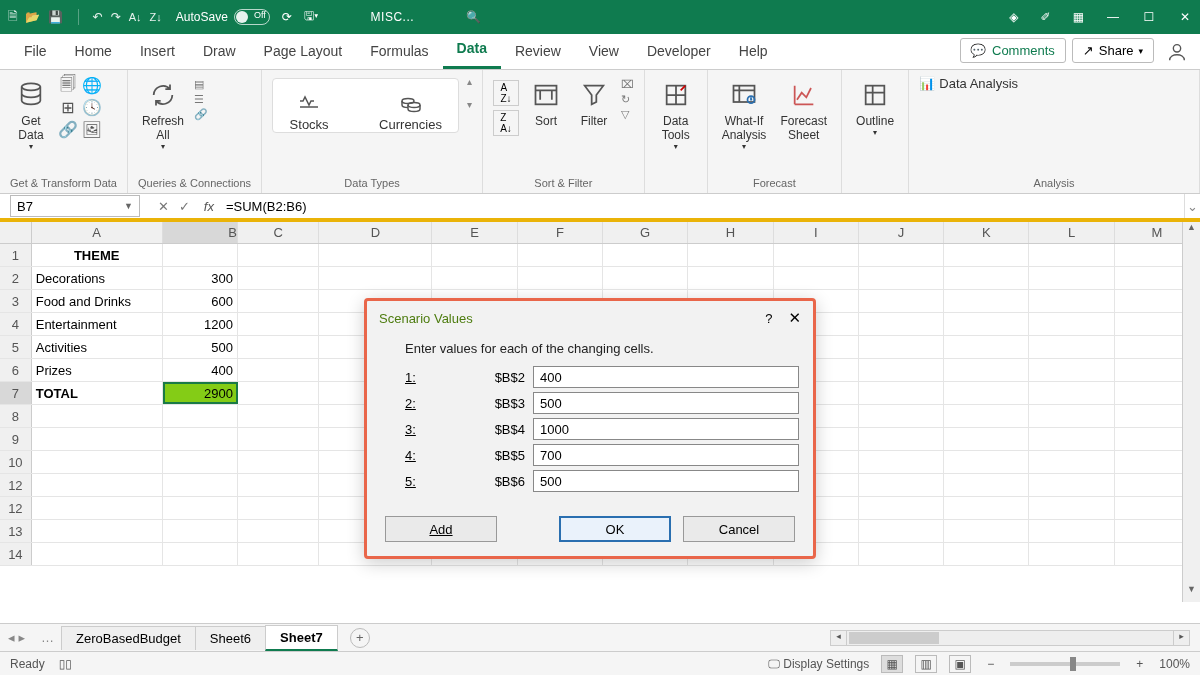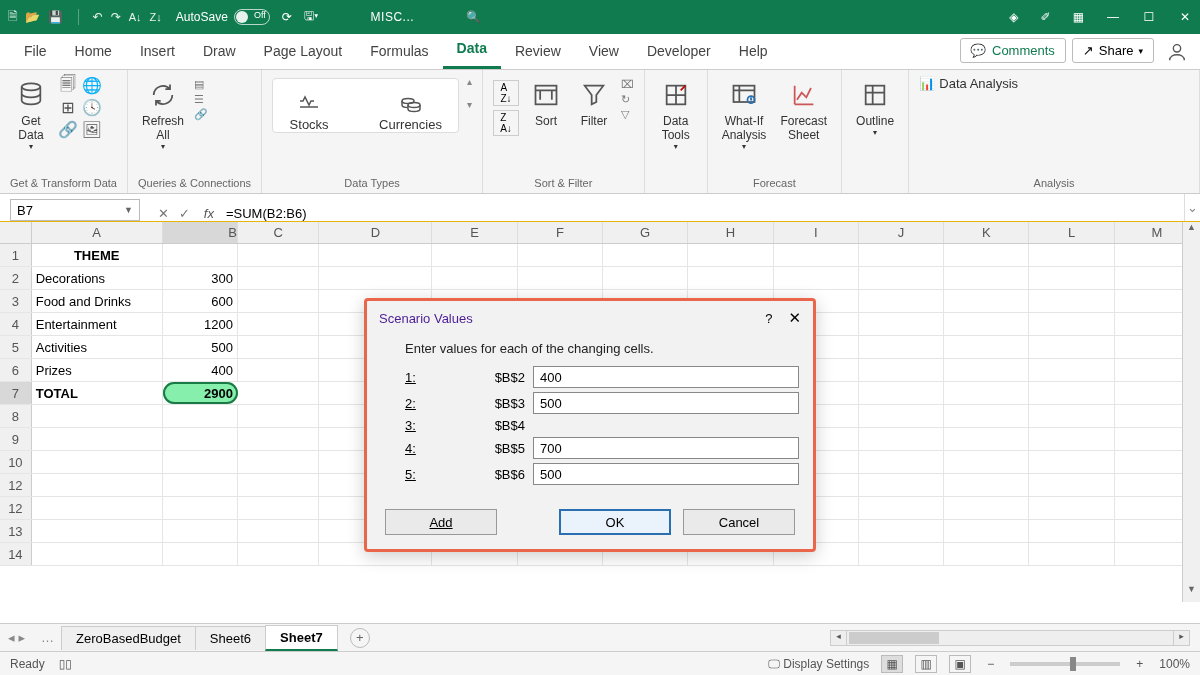--- a/index.html
+++ b/index.html
@@ -40,21 +40,21 @@
 .smallgrid span { width:20px; height:18px; display:inline-flex; align-items:center; justify-content:center; color:#555; cursor:pointer;}
 .dtgroup { display:flex; gap:50px; padding:10px 16px 0; background:#fff; border:1px solid #ddd; border-radius:4px; margin-top:2px;}
 .dtitem { display:flex; flex-direction:column; align-items:center; font-size:13px; color:#333; cursor:pointer;}
 .dtitem .dic { width:40px; height:28px; display:flex; align-items:center; justify-content:center; color:#666;}
 .sortcol { display:flex; flex-direction:column; gap:4px; padding-top:4px;}
 .sortcol span { width:26px; height:26px; border:1px solid #ccc; display:inline-flex; align-items:center; justify-content:center; font-size:10px; cursor:pointer;}
 .side { display:flex; flex-direction:column; gap:2px; font-size:11px; color:#777; padding-top:2px;}
 .rrow { display:flex; align-items:center; gap:4px; cursor:pointer;}
 
 
-.fbar { height:28px; border-bottom:1px solid #eab308; display:flex; align-items:flex-end; font-size:13px;}
+.fbar { height:28px; border-bottom:4px solid #eab308; display:flex; align-items:center; font-size:13px;}
 .namebox { width:130px; height:22px; border:1px solid #bbb; margin:0 10px; padding:0 6px; display:flex; align-items:center; justify-content:space-between; background:#fff;}
 .namebox .dd { font-size:9px; color:#666;}
 .fbar .fbtns { display:flex; gap:10px; color:#777; padding:0 8px;}
 .fbar .fx { font-style:italic; color:#555; padding:0 6px;}
 .fbar .formula { flex:1; padding:0 6px;}
 .fbar .dd2 { width:16px; text-align:center; color:#888; border-left:1px solid #ddd; height:100%; display:flex; align-items:center; justify-content:center;}
 
 
 .grid { position:relative; height:380px; overflow:hidden; }
 .colheads { display:flex; height:22px; border-bottom:1px solid #ccc; }
@@ -64,28 +64,28 @@
 .row { display:flex; height:23px; border-bottom:1px solid #e5e5e5;}
 .rh { width:32px; background:#f0f0f0; border-right:1px solid #ccc; text-align:center; font-size:13px; color:#555; line-height:23px; cursor:pointer;}
 .cell { border-right:1px solid #e5e5e5; font-size:13px; padding:0 4px; line-height:23px; cursor:cell;}
 .c-a { width:132px; } .c-b { width:76px; text-align:right;} .c-c { width:82px;}
 .c-d { width:114px;} .c-e { width:86px;} .c-f { width:86px;} .c-g { width:86px;}
 .c-h { width:86px;} .c-i { width:86px;} .c-j { width:86px;} .c-k { width:86px;}
 .c-l { width:86px;} .c-m { width:86px;}
 .grid .vscroll { position:absolute; right:0; top:0; width:18px; height:100%; background:#f0f0f0; border-left:1px solid #ccc; }
 .grid .vscroll .up, .grid .vscroll .dn { height:18px; text-align:center; font-size:9px; color:#666; cursor:pointer;}
 .rh.sel, .ch.sel { background:#d8d8d8; }
-.cell.selected { outline:2px solid #1a7a46; outline-offset:-2px; background:#86efac; font-weight:700;border-radius:11px;}
+.cell.selected { outline:2px solid #1a7a46; outline-offset:-2px; background:#84cc16; font-weight:400;}
 .cell.bold { font-weight:700; }
 .cell.center { text-align:center; }
 
 
 .dialog { position:absolute; left:364px; top:298px; width:452px; background:#f2f2f2; border:3px solid #e9664a; border-radius:4px; box-shadow:0 4px 18px rgba(0,0,0,.2); font-size:13px;}
 .dialog .dtitle { display:flex; align-items:center; padding:8px 12px; }
-.dialog .dtitle .t { flex:1; color:#4c1d95;}
+.dialog .dtitle .t { flex:1; color:#4d7c0f;}
 .dialog .dtitle .h { margin-right:16px; cursor:pointer;}
 .dialog .dtitle .x { cursor:pointer; font-size:15px;}
 .dialog .dbody { padding:6px 14px 10px;margin-left:24px;}
 .dialog .msg { margin-bottom:10px; color:#222;}
 .dialog .drow { display:flex; align-items:center; margin:4px 0;}
 .dialog .drow .n { width:18px; text-decoration:underline;}
 .dialog .drow .ref { width:110px; text-align:right; padding-right:8px;}
 .dialog .drow input { flex:1; height:22px; border:1px solid #888; padding:0 6px; font-size:13px; background:#fff;}
 .dialog .dbtns { display:flex; gap:12px; padding:10px 18px 14px; }
 .dialog .dbtns button { width:112px; height:26px; background:#eaeaea; border:1px solid #999; font-size:13px; cursor:pointer;}
@@ -642,20 +642,21 @@
           <input value="400" style="">
         </div>
         <div class="drow">
           <span class="n">2:</span>
           <span class="ref">$B$3</span>
           <input value="500" style="">
         </div>
         <div class="drow">
           <span class="n">3:</span>
           <span class="ref">$B$4</span>
+          <input value="1000" style="">
         </div>
         <div class="drow">
           <span class="n">4:</span>
           <span class="ref">$B$5</span>
           <input value="700" style="">
         </div>
         <div class="drow">
           <span class="n">5:</span>
           <span class="ref">$B$6</span>
           <input value="500" style="">

